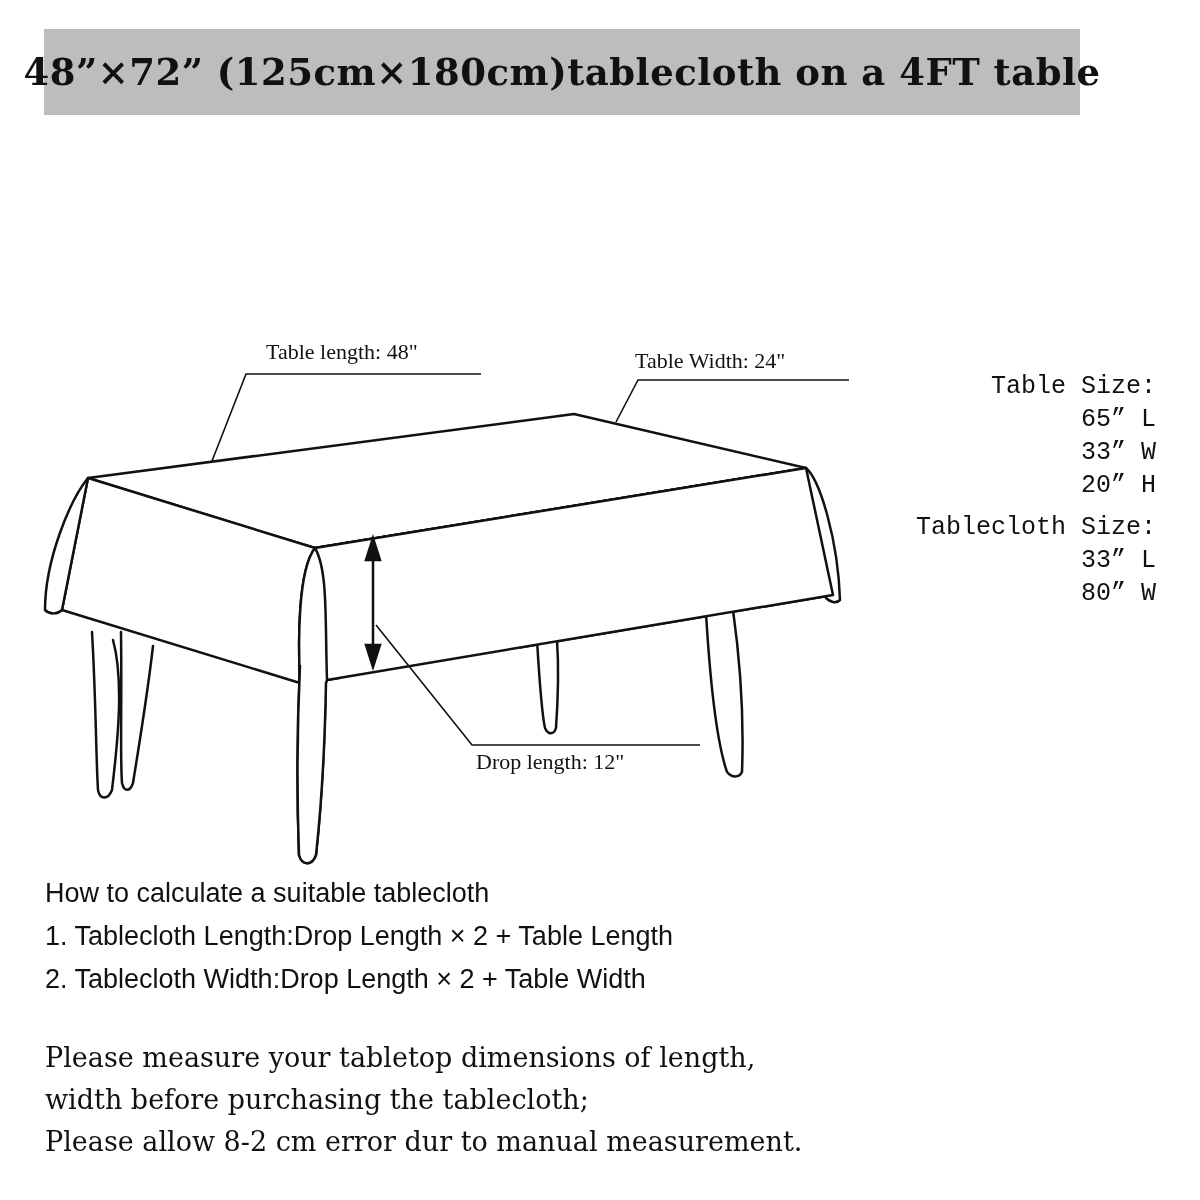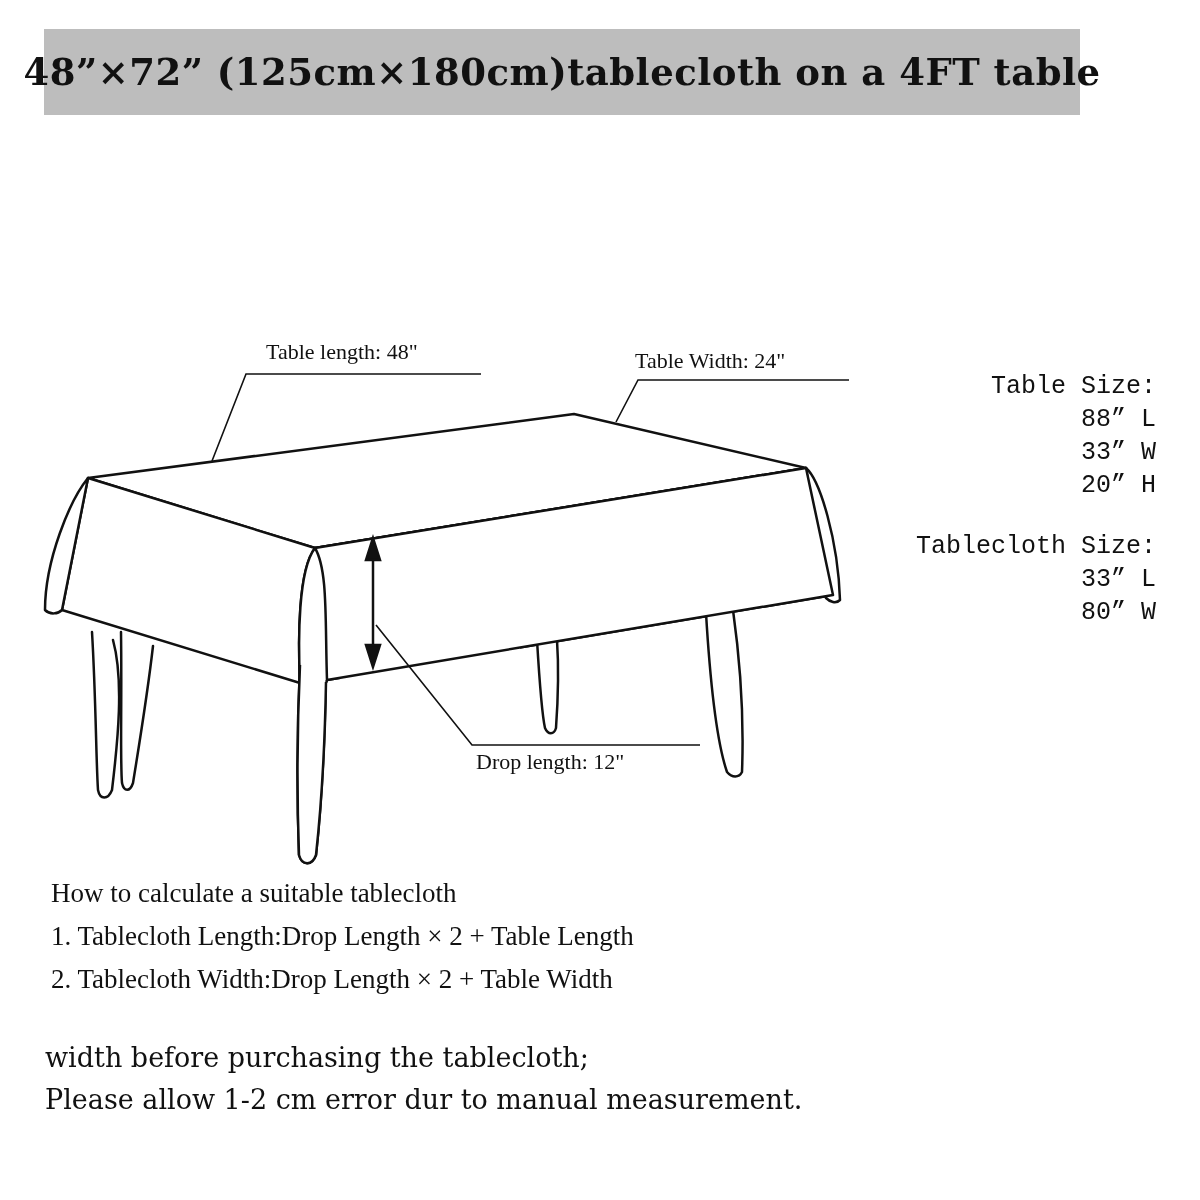--- a/index.html
+++ b/index.html
@@ -8,22 +8,22 @@
     .title-bar { position: absolute; left: 44px; top: 29px; width: 1036px; height: 86px;
                  background: #bdbdbd; display: flex; align-items: center; justify-content: center; }
     .title-text { font-family: "DejaVu Serif", serif; font-weight: bold; font-size: 37px;
                   letter-spacing: 0.5px; color: #111; white-space: nowrap; }
     svg.diagram { position: absolute; left: 0; top: 0; width: 1200px; height: 1200px; }
     .label { position: absolute; font-family: "Liberation Serif", serif; font-size: 22px;
              white-space: nowrap; color: #111; }
     .spec { position: absolute; right: 44px; text-align: right;
             font-family: Liberation Mono, monospace; font-size: 25px; line-height: 33px; color: #111; }
     .spec div { white-space: nowrap; }
-    .howto { position: absolute; left: 45px; top: 872px; font-family: Liberation Serif, serif;
-             font-size: 27px; line-height: 43px; color: #111; margin-left: 6px; }
+    .howto { position: absolute; left: 45px; top: 872px; font-family: Liberation Sans, sans-serif;
+             font-size: 27px; line-height: 43px; color: #111; }
     .howto div { white-space: nowrap; }
     .notes { position: absolute; left: 45px; top: 1037px; font-family: "DejaVu Serif", serif;
              font-size: 27px; line-height: 42px; color: #111; }
     .notes div { white-space: nowrap; }
   </style>
 </head>
 <body>
 
 <div class="title-bar">
   <span class="title-text">48”×72” (125cm×180cm)tablecloth on a 4FT table</span>
@@ -82,33 +82,34 @@
     <polyline points="376,625 472,745 700,745"></polyline>
   </g>
 </svg>
 
 <div class="label" style="left:266px; top:339px;">Table length: 48"</div>
 <div class="label" style="left:635px; top:348px;">Table Width: 24"</div>
 <div class="label" style="left:476px; top:749px;">Drop length: 12"</div>
 
 <div class="spec" style="top:370px;">
   <div>Table Size:</div>
-  <div>88” L</div>
+  <div>65” L</div>
   <div>33” W</div>
   <div>20” H</div>
 </div>
 
-<div class="spec" style="top:530px;">
+<div class="spec" style="top:511px;">
   <div>Tablecloth Size:</div>
   <div>33” L</div>
   <div>80” W</div>
 </div>
 
 <div class="howto">
   <div>How to calculate a suitable tablecloth</div>
   <div>1. Tablecloth Length:Drop Length × 2 + Table Length</div>
   <div>2. Tablecloth Width:Drop Length × 2 + Table Width</div>
 </div>
 
 <div class="notes">
+  <div>Please measure your tabletop dimensions of length,</div>
   <div>width before purchasing the tablecloth;</div>
-  <div>Please allow 1-2 cm error dur to manual measurement.</div>
+  <div>Please allow 8-2 cm error dur to manual measurement.</div>
 </div>
 
 </body></html>

